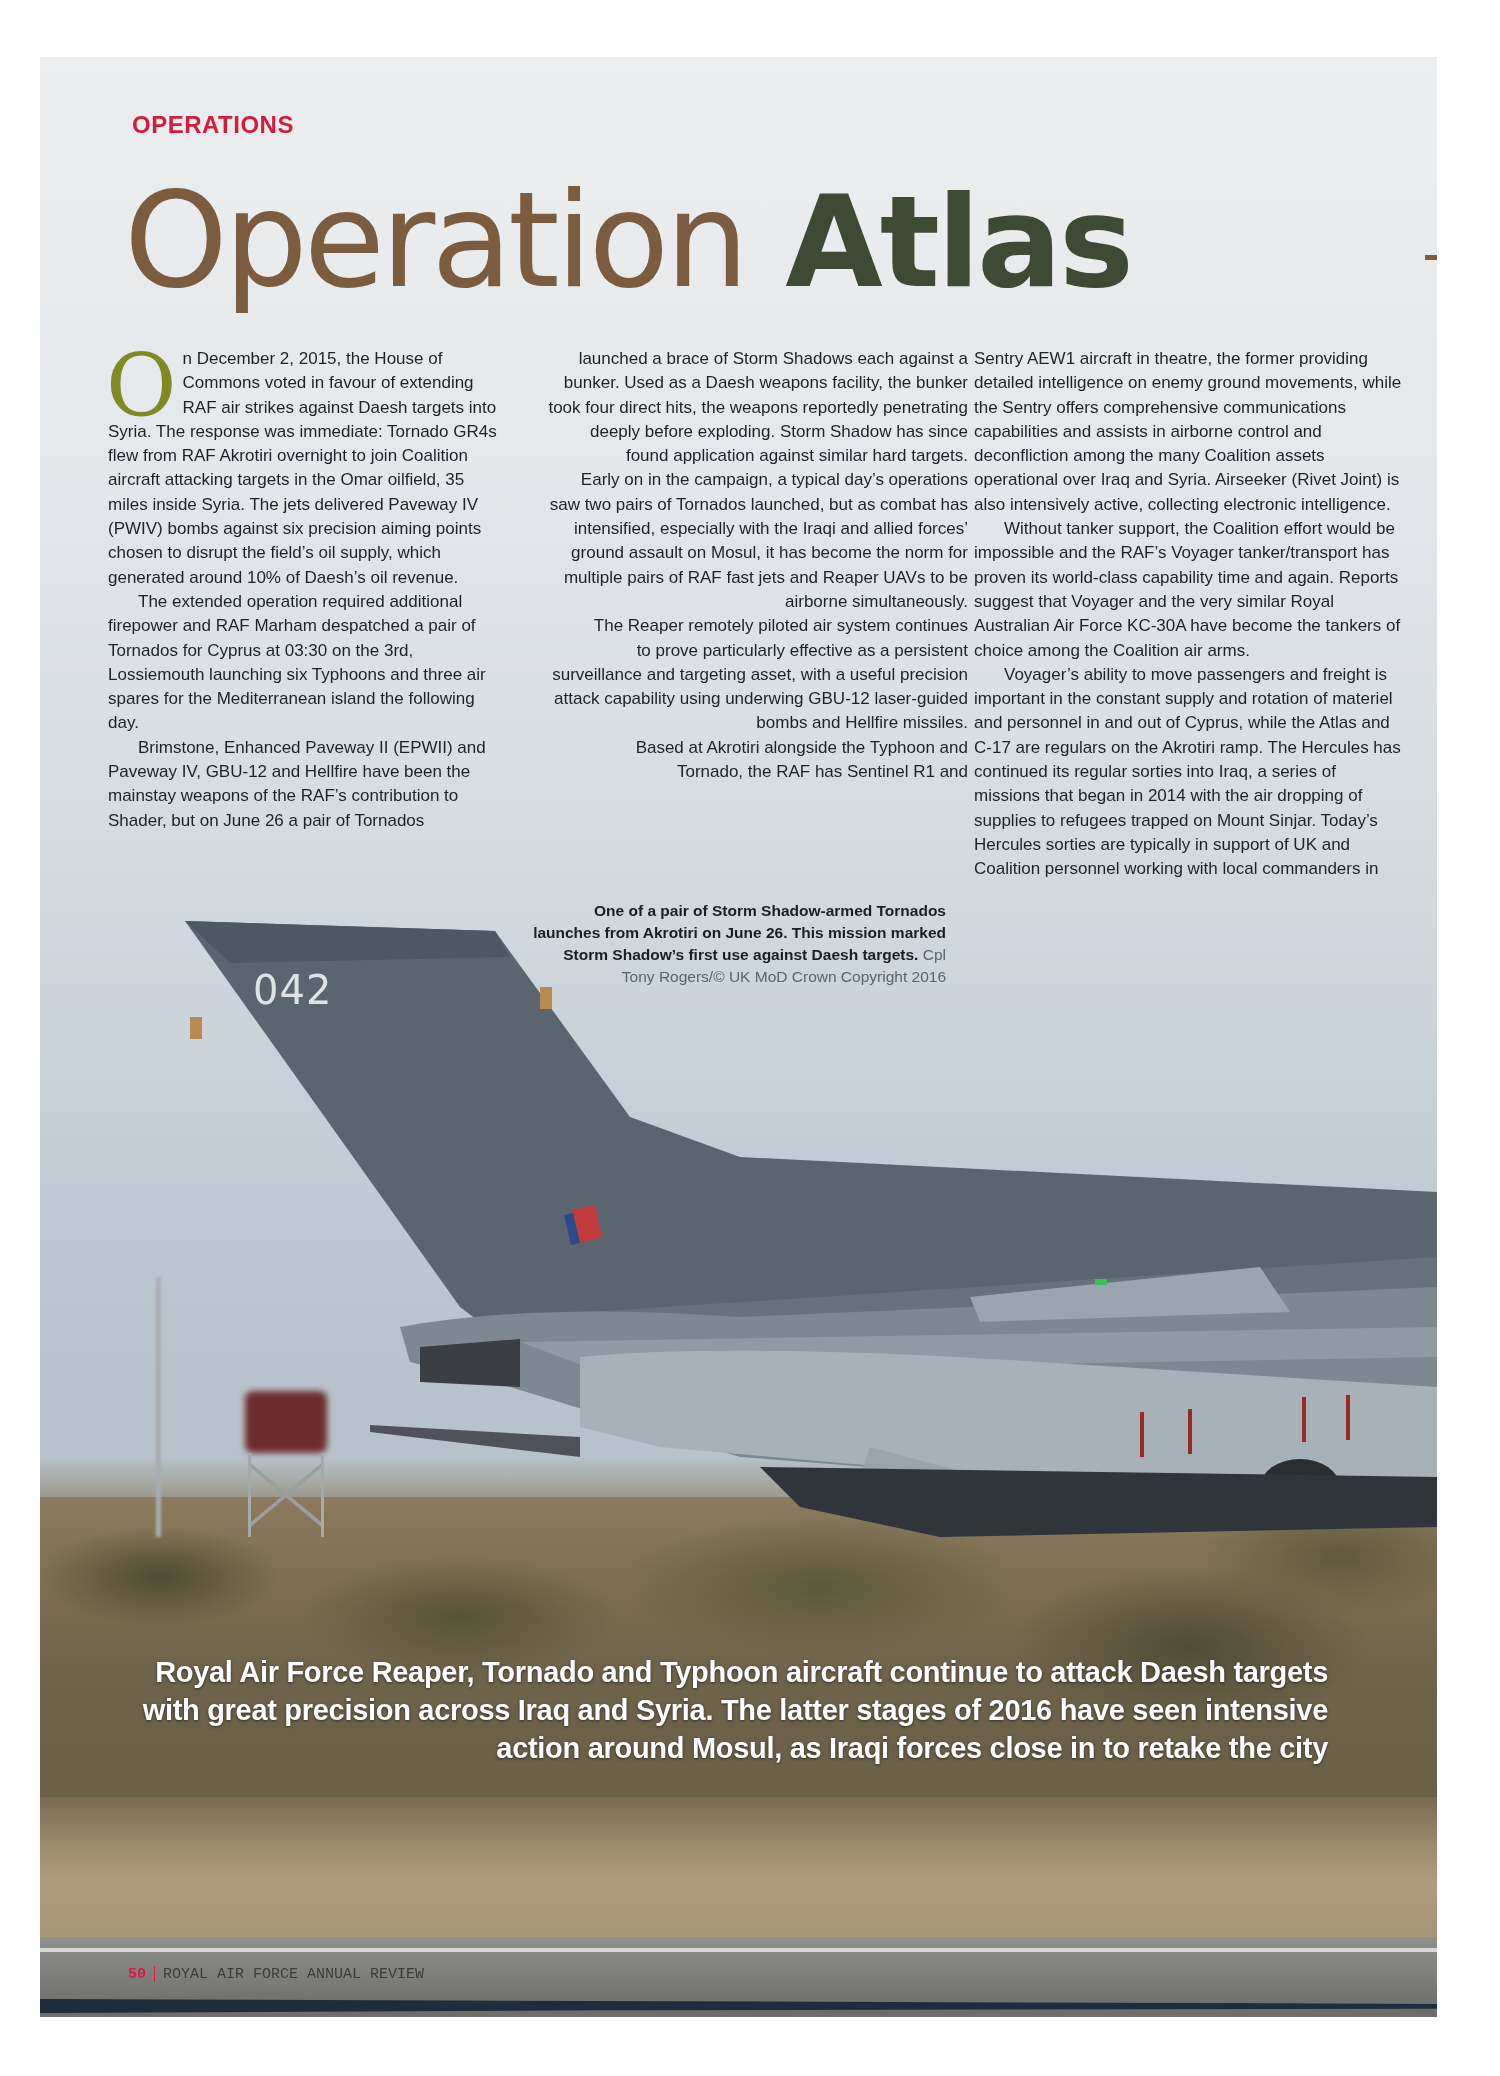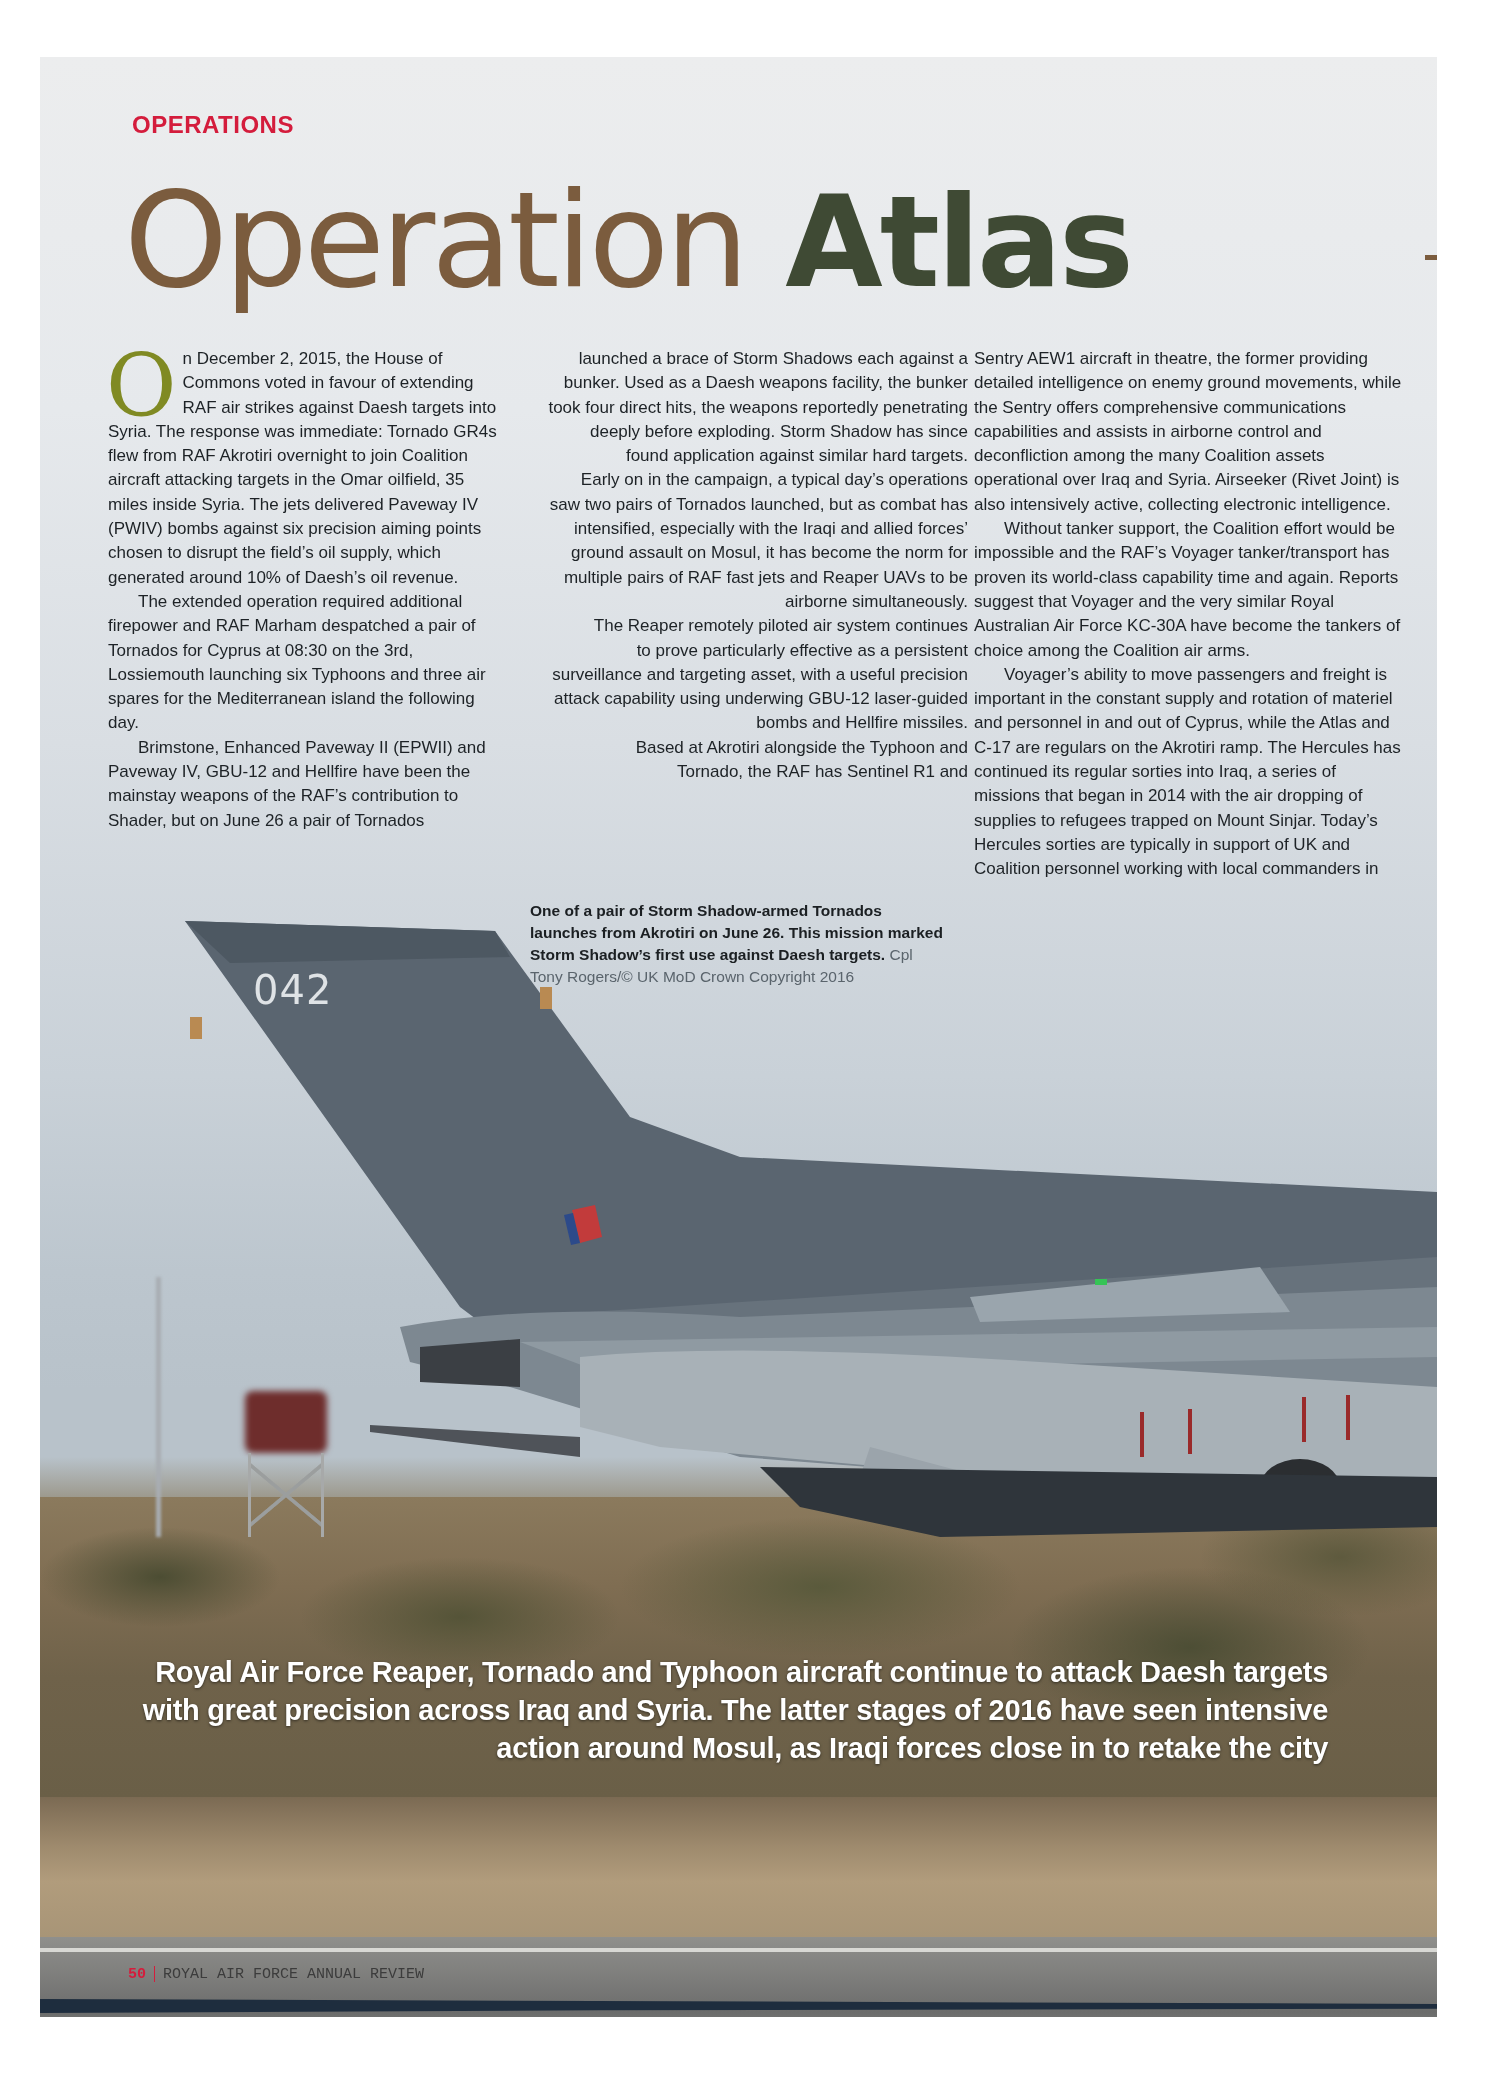--- a/index.html
+++ b/index.html
@@ -55,21 +55,21 @@
   .title .light { color:#7b5c3e; font-weight:normal; font-family:"DejaVu Sans", sans-serif; font-size:132px; letter-spacing:-4px; }
   .title .bold { color:#3f4a34; font-weight:bold; font-family:"DejaVu Sans", sans-serif; font-size:126px; letter-spacing:-3px; }
   .title-dash { position:absolute; left:1385px; top:198px; width:16px; height:5px; background:#7b5c3e; }
   .col { position:absolute; top:290px; width:400px; font-size:17px; line-height:24.3px; color:#1d2226; }
   .col p { margin:0; }
   .col p.indent { text-indent:30px; }
   .col1 { left:68px; }
   .col2 { left:508px; width:420px;text-align:right; }
   .col3 { left:934px; width:430px; }
   .dropcap { float:left; font-size:86px; line-height:72px; color:#808a23; font-family:"DejaVu Serif", serif; margin:2px 6px -4px -2px; }
-  .caption { position:absolute; left:490px; top:843px; width:416px; text-align:left; font-size:15.5px; line-height:22px; color:#1b1f22; }
+  .caption { position:absolute; left:490px; top:843px; width:416px; text-align:right; font-size:15.5px; line-height:22px; color:#1b1f22; }
   .caption b { font-weight:bold; }
   .caption .credit { color:#5a646c; font-weight:normal; }
   .standfirst { position:absolute; left:88px; top:1596px; width:1200px; color:#ffffff; font-weight:bold; font-size:29px; line-height:38px;
     text-shadow: 0 1px 3px rgba(0,0,0,0.55); font-family:"Liberation Sans", sans-serif; letter-spacing:-0.3px;text-align:right; }
   .footer { position:absolute; left:88px; top:1909px; font-size:15px; color:#3c3c3c; white-space:nowrap;font-family:Liberation Mono, monospace; }
   .footer .pg { color:#d41c3c; font-weight:bold; margin-right:8px; }
   .footer .sep { display:inline-block; width:1px; height:16px; background:#d41c3c; vertical-align:middle; margin-right:8px; }
 </style>
 </head>
 <body>
@@ -123,21 +123,21 @@
 
   <div class="kicker">OPERATIONS</div>
   <div class="title">
     <span class="light">Operation</span>
     <span class="bold">Atlas</span>
   </div>
   <div class="title-dash"></div>
 
   <div class="col col1">
     <p><span class="dropcap">O</span><span>n December 2, 2015, the House of Commons voted in favour of extending RAF air strikes against Daesh targets into Syria.  The response was immediate: Tornado GR4s flew from RAF Akrotiri overnight to join Coalition aircraft attacking targets in the Omar oilfield, 35 miles inside Syria.  The jets delivered Paveway IV (PWIV) bombs against six precision aiming points chosen to disrupt the field’s oil supply, which generated around 10% of Daesh’s oil revenue.</span></p>
-    <p class="indent">The extended operation required additional firepower and RAF Marham despatched a pair of Tornados for Cyprus at 08:30 on the 3rd, Lossiemouth launching six Typhoons and three air spares for the Mediterranean island the following day.</p>
+    <p class="indent">The extended operation required additional firepower and RAF Marham despatched a pair of Tornados for Cyprus at 03:30 on the 3rd, Lossiemouth launching six Typhoons and three air spares for the Mediterranean island the following day.</p>
     <p class="indent">Brimstone, Enhanced Paveway II (EPWII) and Paveway IV, GBU-12 and Hellfire have been the mainstay weapons of the RAF’s contribution to Shader, but on June 26 a pair of Tornados</p>
   </div>
 
   <div class="col col2">
     <p>launched a brace of Storm Shadows each against a bunker.  Used as a Daesh weapons facility, the bunker took four direct hits, the weapons reportedly penetrating deeply before exploding.  Storm Shadow has since found application against similar hard targets.</p>
     <p class="indent">Early on in the campaign, a typical day’s operations saw two pairs of Tornados launched, but as combat has intensified, especially with the Iraqi and allied forces’ ground assault on Mosul, it has become the norm for multiple pairs of RAF fast jets and Reaper UAVs to be airborne simultaneously.</p>
     <p class="indent">The Reaper remotely piloted air system continues to prove particularly effective as a persistent surveillance and targeting asset, with a useful precision attack capability using underwing GBU-12 laser-guided bombs and Hellfire missiles.</p>
     <p class="indent">Based at Akrotiri alongside the Typhoon and Tornado, the RAF has Sentinel R1 and</p>
   </div>
 

